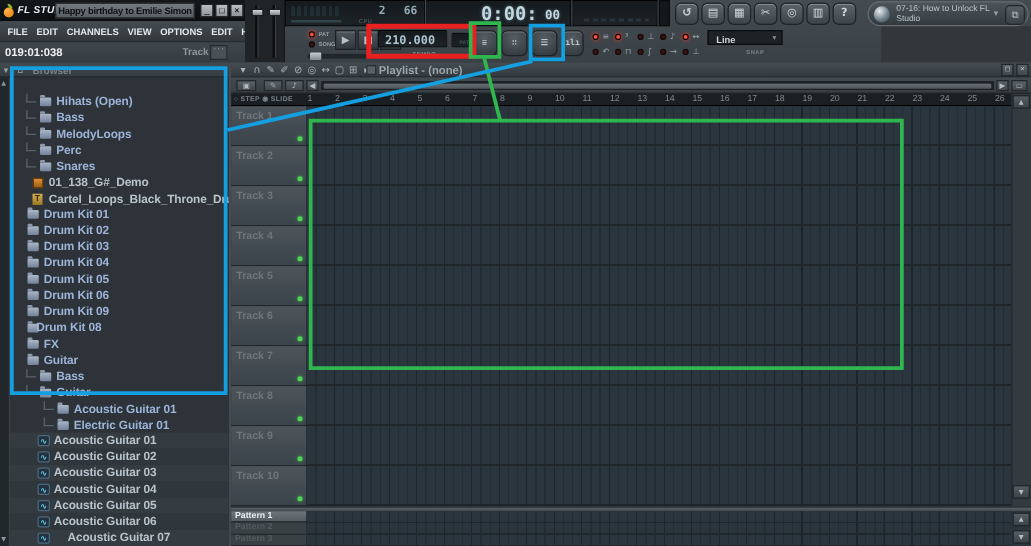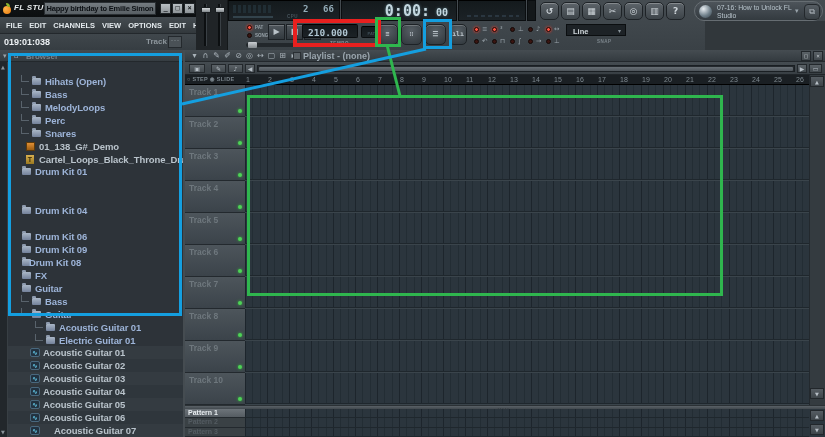--- a/index.html
+++ b/index.html
@@ -353,23 +353,35 @@
           <span class="lbl txt" style="left: 31px;">01_138_G#_Demo</span>
         </div>
         <div class="bitem t-kit" style="top: 90.51px;">
           <span class="ico-kit" style="left: 18px;">T</span>
           <span class="lbl txt" style="left: 31px;">Cartel_Loops_Black_Throne_Drumkit</span>
         </div>
         <div class="bitem t-folder" style="top: 103.44px;">
           <span class="fico" style="left: 14px;"></span>
           <span class="lbl txt" style="left: 27px;">Drum Kit 01</span>
         </div>
+        <div class="bitem t-folder" style="top: 116.37px;">
+          <span class="fico" style="left: 14px;"></span>
+          <span class="lbl txt" style="left: 27px;">Drum Kit 02</span>
+        </div>
+        <div class="bitem t-folder" style="top: 129.3px;">
+          <span class="fico" style="left: 14px;"></span>
+          <span class="lbl txt" style="left: 27px;">Drum Kit 03</span>
+        </div>
         <div class="bitem t-folder" style="top: 142.23px;">
           <span class="fico" style="left: 14px;"></span>
           <span class="lbl txt" style="left: 27px;">Drum Kit 04</span>
+        </div>
+        <div class="bitem t-folder" style="top: 155.16px;">
+          <span class="fico" style="left: 14px;"></span>
+          <span class="lbl txt" style="left: 27px;">Drum Kit 05</span>
         </div>
         <div class="bitem t-folder" style="top: 168.09px;">
           <span class="fico" style="left: 14px;"></span>
           <span class="lbl txt" style="left: 27px;">Drum Kit 06</span>
         </div>
         <div class="bitem t-folder" style="top: 181.02px;">
           <span class="fico" style="left: 14px;"></span>
           <span class="lbl txt" style="left: 27px;">Drum Kit 09</span>
         </div>
         <div class="bitem t-folder" style="top: 193.95px;">

